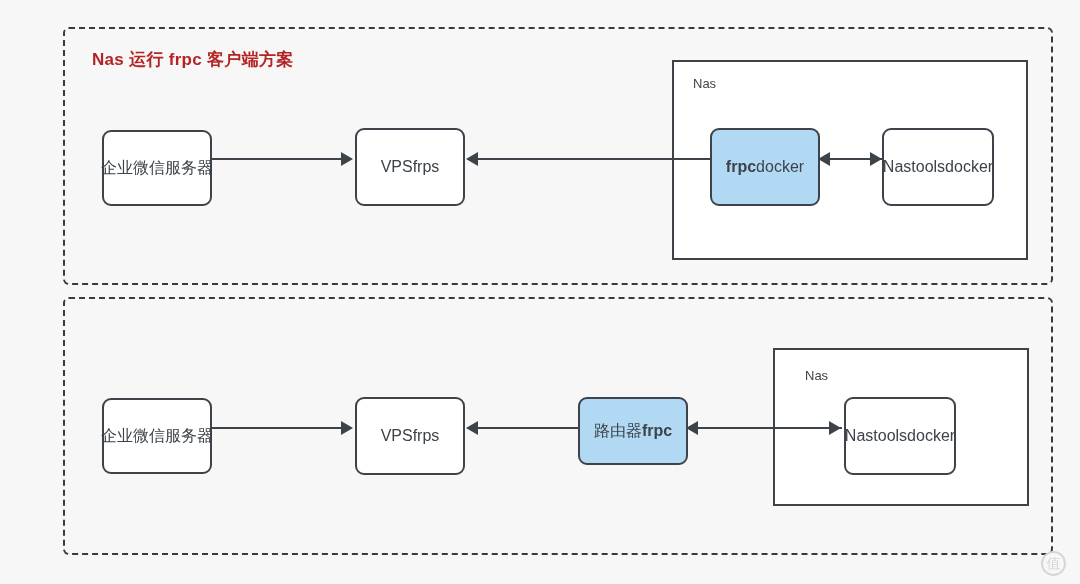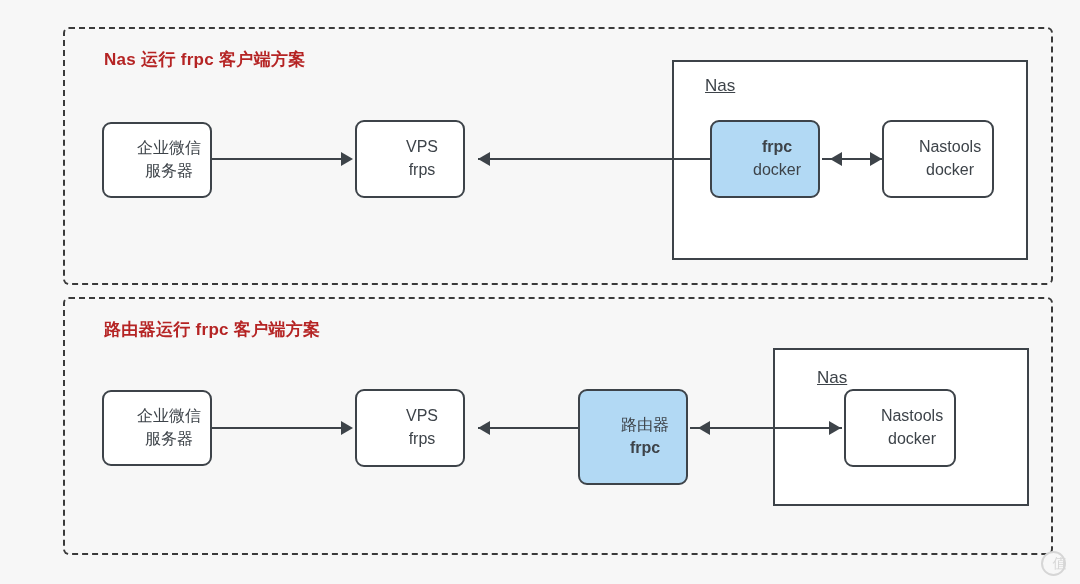--- a/index.html
+++ b/index.html
@@ -1,15 +1,15 @@
 <!DOCTYPE html>
 <html><head>
 <meta charset="utf-8">
 <style>
-  * { box-sizing: border-box; padding-left: 12px; }
+  * { box-sizing: border-box; }
   html, body { margin: 0; padding: 0; }
   body {
     width: 1080px; height: 584px;
     background: #f7f7f7;
     font-family: "Liberation Sans", "DejaVu Sans", sans-serif;
     overflow: hidden;
     position: relative;
   }
   #canvas { position: absolute; left: 0; top: 0; width: 1080px; height: 584px; }
 
@@ -33,41 +33,41 @@
   }
 
   
   .container-box {
     position: absolute;
     border: 2px solid #3d4349;
     background: #ffffff;
   }
   .container-label {
     position: absolute;
-    font-size: 17px;
+    font-size: 13px;
     color: #3d4349;
     white-space: nowrap;
-    text-decoration: underline;
   }
 
   
   .node {
     position: absolute;
     border: 2px solid #3d4349;
     border-radius: 9px;
     background: #ffffff;
     display: flex;
-    flex-direction: column;
+    flex-direction: row;
     align-items: center;
     justify-content: center;
     color: #3d4349;
     font-size: 16px;
     line-height: 1.42;
     text-align: center;
     z-index: 3;
+    margin-top: 8px;
   }
   .node.blue { background: #b2d9f4; }
   .node .l1, .node .l2 { display: block; white-space: nowrap; }
   .node .bold { font-weight: bold; text-align: right; }
 
   
   .line {
     position: absolute;
     background: #3d4349;
     height: 2px;
@@ -138,21 +138,20 @@
     <span class="l1 bold">frpc</span>
     <span class="l2">docker</span>
   </div>
 
   <div class="node" style="left:882px; top:120px; width:112px; height:78px;">
     <span class="l1">Nastools</span>
     <span class="l2">docker</span>
   </div>
 
   <div class="section" id="section-route"></div>
-  <div class="section-title" style="left:92px; top:318px;">路由器运行 frpc 客户端方案</div>
 
   <div class="container-box" style="left:773px; top:348px; width:256px; height:158px;"></div>
   <div class="container-label" style="left:805px; top:368px;">Nas</div>
 
   <div class="line" style="left:212px; top:427px; width:131px;"></div>
   <div class="arrow right" style="left:341px; top:421px;"></div>
 
   <div class="line" style="left:478px; top:427px; width:101px;"></div>
   <div class="arrow left" style="left:466px; top:421px;"></div>
 
@@ -163,21 +162,21 @@
   <div class="node" style="left:102px; top:390px; width:110px; height:76px;">
     <span class="l1">企业微信</span>
     <span class="l2">服务器</span>
   </div>
 
   <div class="node" style="left:355px; top:389px; width:110px; height:78px;">
     <span class="l1">VPS</span>
     <span class="l2">frps</span>
   </div>
 
-  <div class="node blue" style="left:578px; top:389px; width:110px; height:96px;">
+  <div class="node blue" style="left:578px; top:389px; width:110px; height:68px;">
     <span class="l1">路由器</span>
     <span class="l2 bold">frpc</span>
   </div>
 
   <div class="node" style="left:844px; top:389px; width:112px; height:78px;">
     <span class="l1">Nastools</span>
     <span class="l2">docker</span>
   </div>
 
   <div id="watermark">

